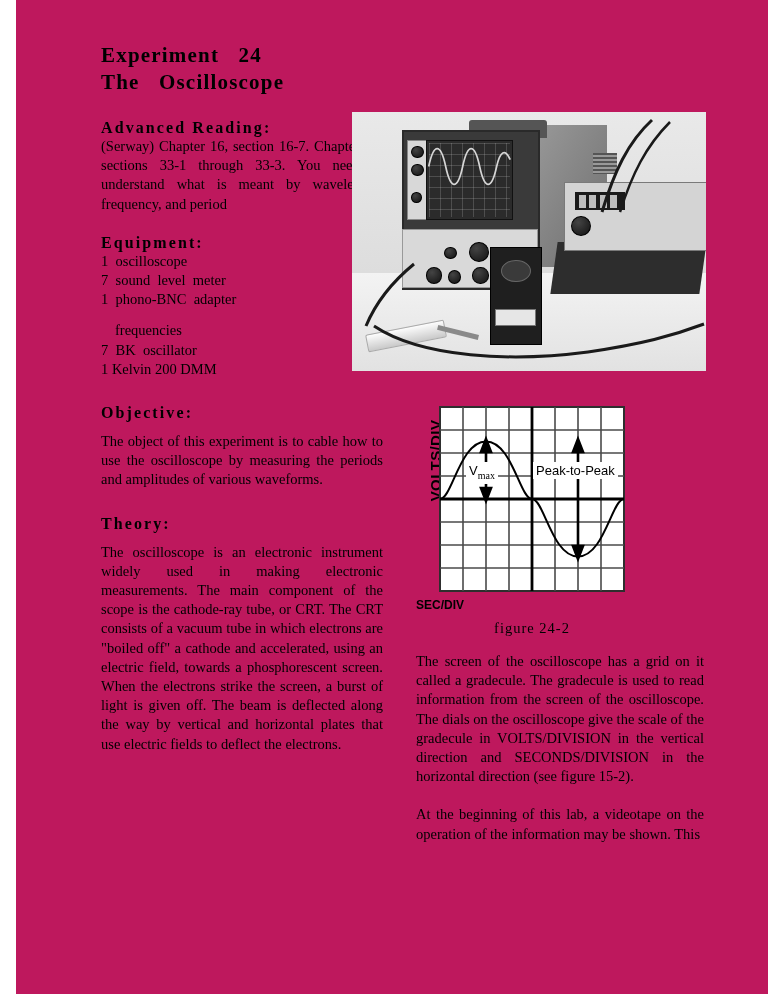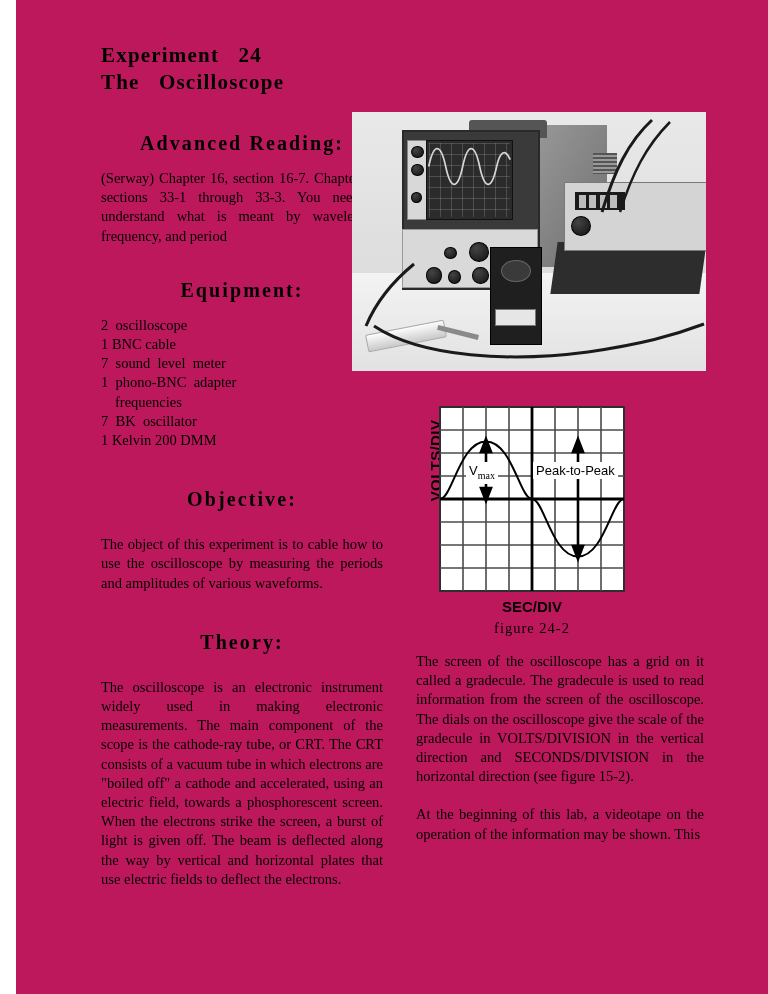--- a/index.html
+++ b/index.html
@@ -51,25 +51,24 @@
   .col-right-lower {
     position: absolute;
     left: 400px;
     top: 652px;
     width: 288px;
   }
 
   .sec-head {
     font-family: "Liberation Serif", serif;
     font-weight: bold;
-    font-size: 20px;
+    font-size: 16px;
     letter-spacing: 2.1px;
     line-height: 19px;
-    margin: 16px;
-    text-align: center;
+    margin: 0;
   }
   .body-text {
     font-family: "Liberation Serif", serif;
     font-size: 14.5px;
     line-height: 19.2px;
     text-align: justify;
     margin: 0;
     -webkit-hyphens: none;
     hyphens: none;
   }
@@ -78,21 +77,21 @@
   .gap-md { height: 19px; }
   .gap-lg { height: 24px; }
 
   
   .equip-list {
     font-family: "Liberation Serif", serif;
     font-size: 14.5px;
     line-height: 19.2px;
   }
   .equip-row { white-space: pre; }
-  .equip-cont { padding-left: 14px; white-space: pre; }
+  .equip-cont { padding-left: 14px; white-space: pre; margin-top: 12px; }
 
   
   .photo-wrap {
     position: absolute;
     left: 336px;
     top: 112px;
     width: 354px;
     height: 259px;
   }
   .photo {
@@ -160,24 +159,24 @@
     font-family: "Liberation Sans", sans-serif;
     font-weight: bold;
     font-size: 15px;
     letter-spacing: 0.4px;
   }
   .xlabel {
     position: absolute;
     left: 400px;
     top: 598px;
     width: 232px;
-    text-align: center;
+    text-align: left;
     font-family: "Liberation Sans", sans-serif;
     font-weight: bold;
-    font-size: 15px;
+    font-size: 12px;
   }
   .grid-svg { position: absolute; left: 28px; top: 6px; }
 
   .pp-label, .vmax-label {
     position: absolute;
     background: #fff;
     font-family: "Liberation Sans", sans-serif;
     font-size: 13px;
     line-height: 15px;
     padding: 1px 3px;
@@ -199,22 +198,21 @@
 
   <div class="col-left">
 
     <div class="sec-head">Advanced     Reading:</div>
     <p class="body-text">(Serway) Chapter 16, section 16-7. Chapter 33, sections 33-1 through 33-3. You need to understand what is meant by wavelength, frequency, and period</p>
 
     <div class="gap-md"></div>
 
     <div class="sec-head">Equipment:</div>
     <div class="equip-list">
-      <div class="equip-row">2  oscilloscope</div>
-      <div class="equip-row">1 BNC cable</div>
+      <div class="equip-row">1  oscilloscope</div>
       <div class="equip-row">7  sound  level  meter</div>
       <div class="equip-row">1  phono-BNC  adapter</div>
       <div class="equip-cont">frequencies</div>
       <div class="equip-row">7  BK  oscillator</div>
       <div class="equip-row">1 Kelvin 200 DMM</div>
     </div>
 
     <div class="gap-lg"></div>
 
     <div class="sec-head">Objective:</div>

